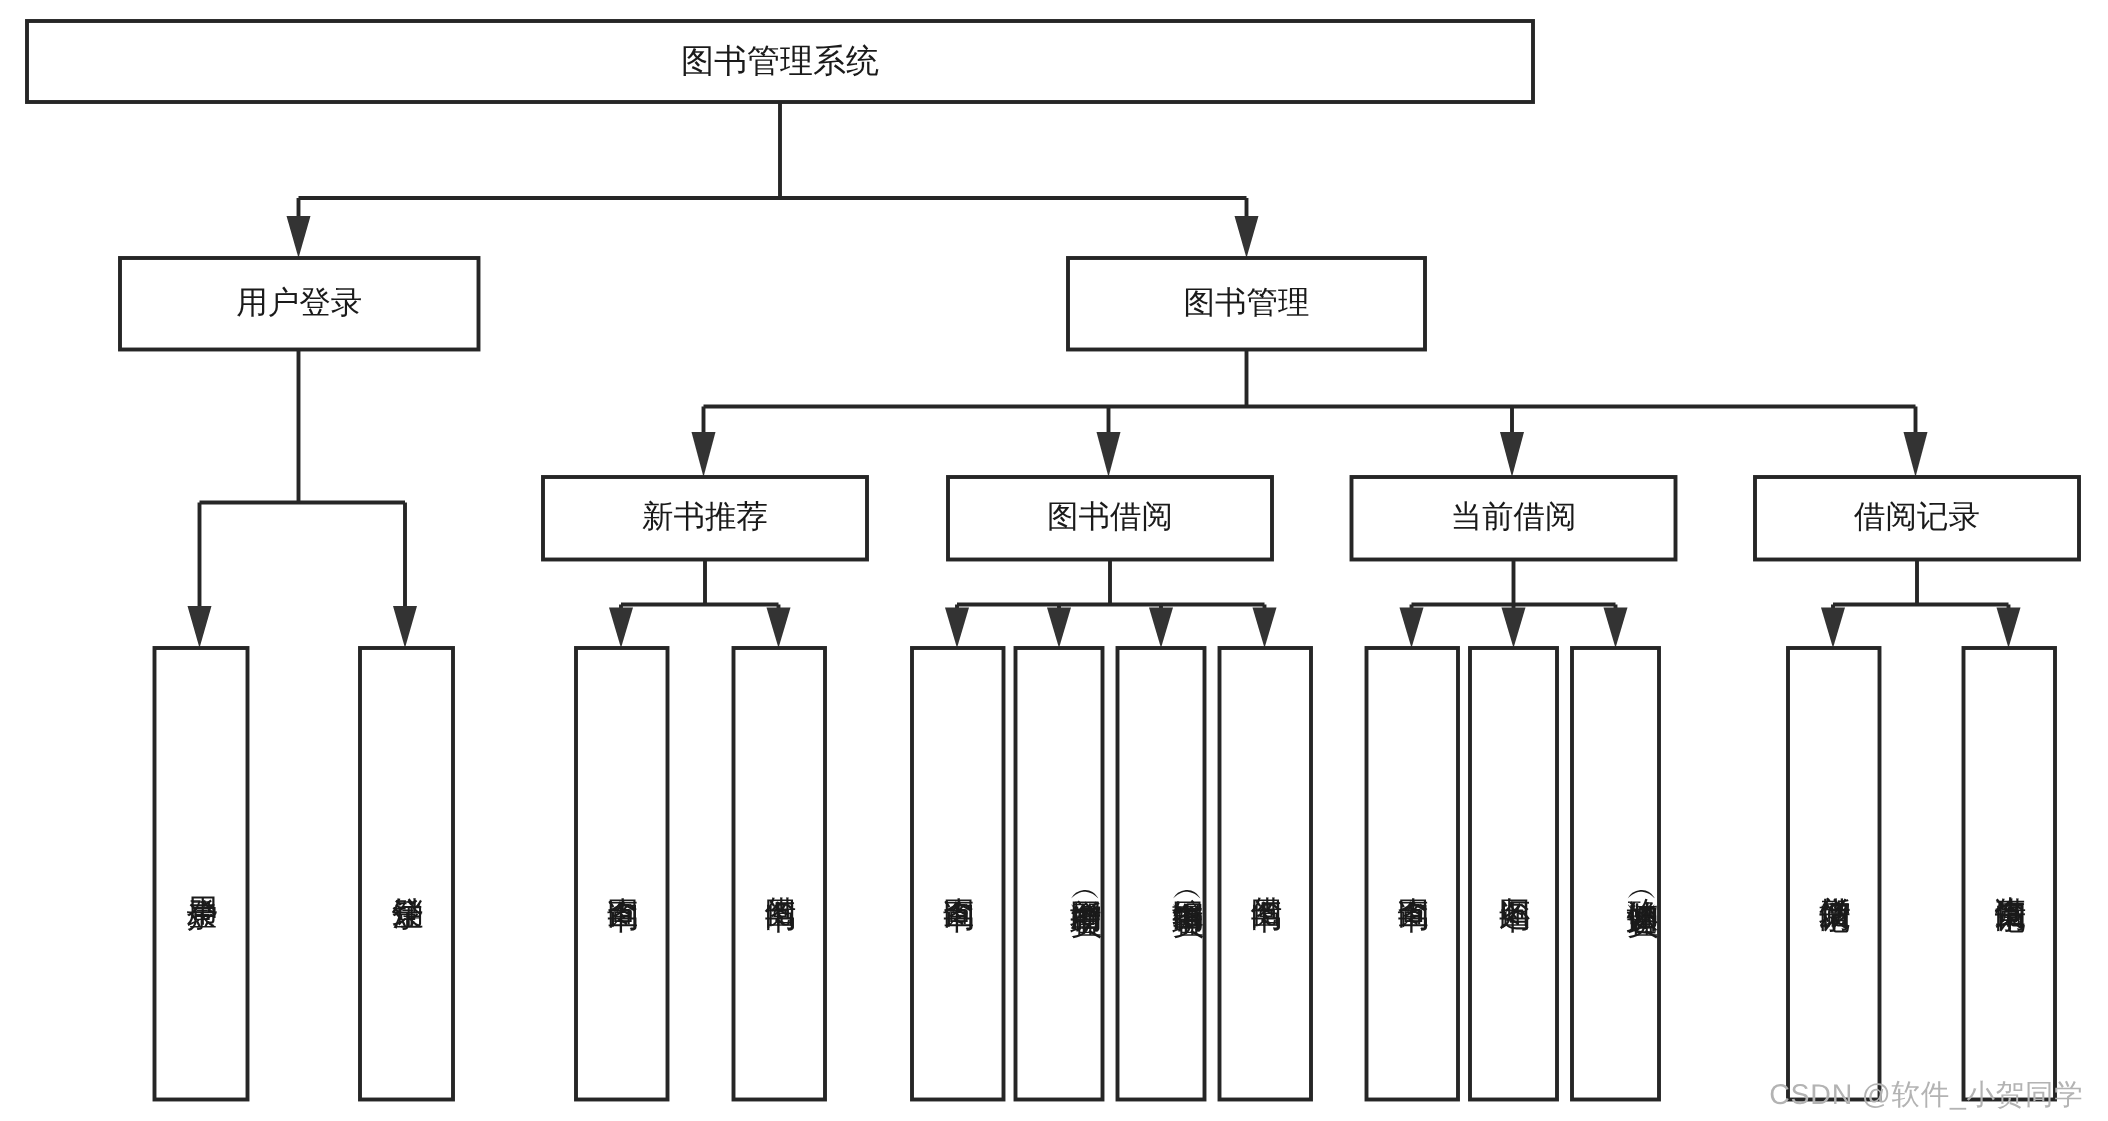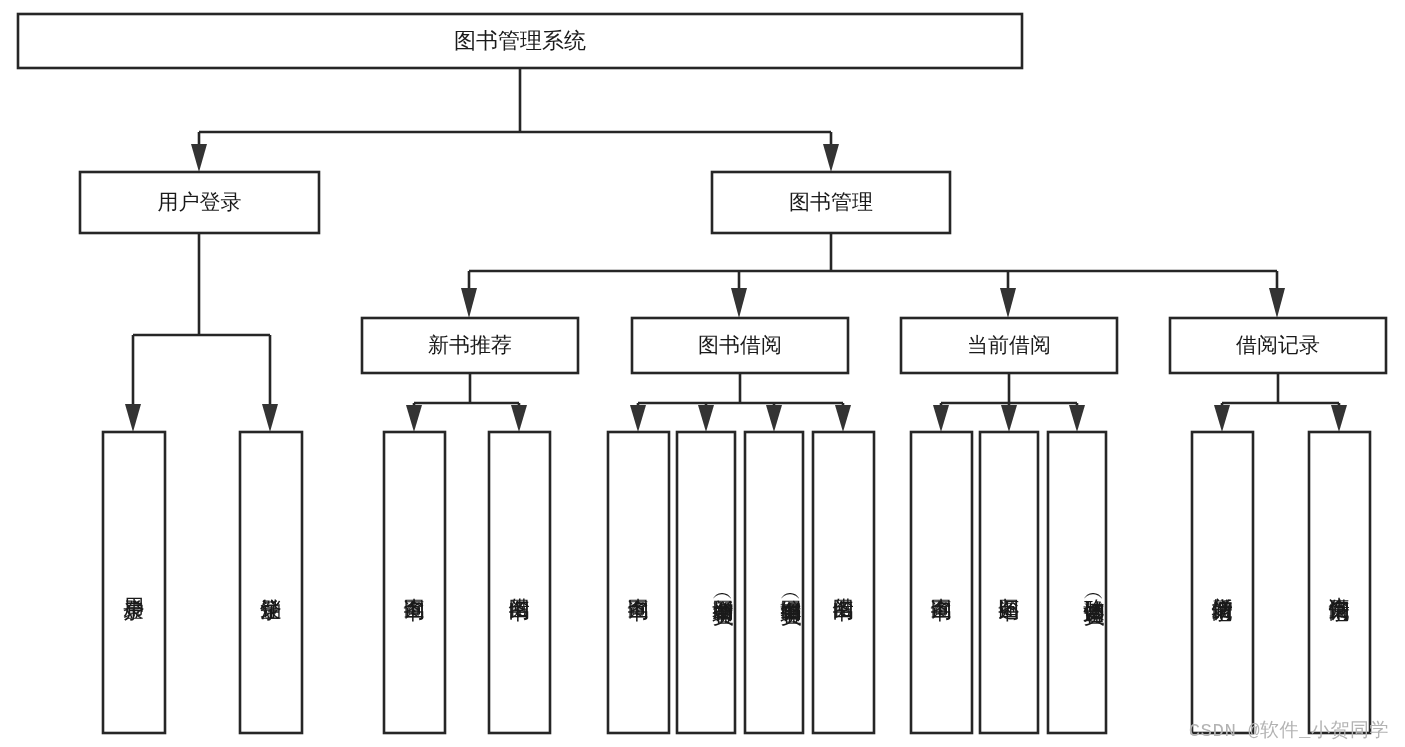--- a/index.html
+++ b/index.html
@@ -67,21 +67,21 @@
     display: flex;
     align-items: center;
     justify-content: center;
     white-space: nowrap;
     pointer-events: none;
   }
   .watermark {
     position: absolute;
     right: 16px;
     bottom: 4px;
-    font-family: Liberation Mono, monospace;
+    font-family: Liberation Sans, sans-serif;
     font-size: 19px;
     color: #b3b3b3;
     letter-spacing: 0.5px;
     white-space: nowrap;
     text-align: right;
   }
 </style>
 </head>
 <body>
 

